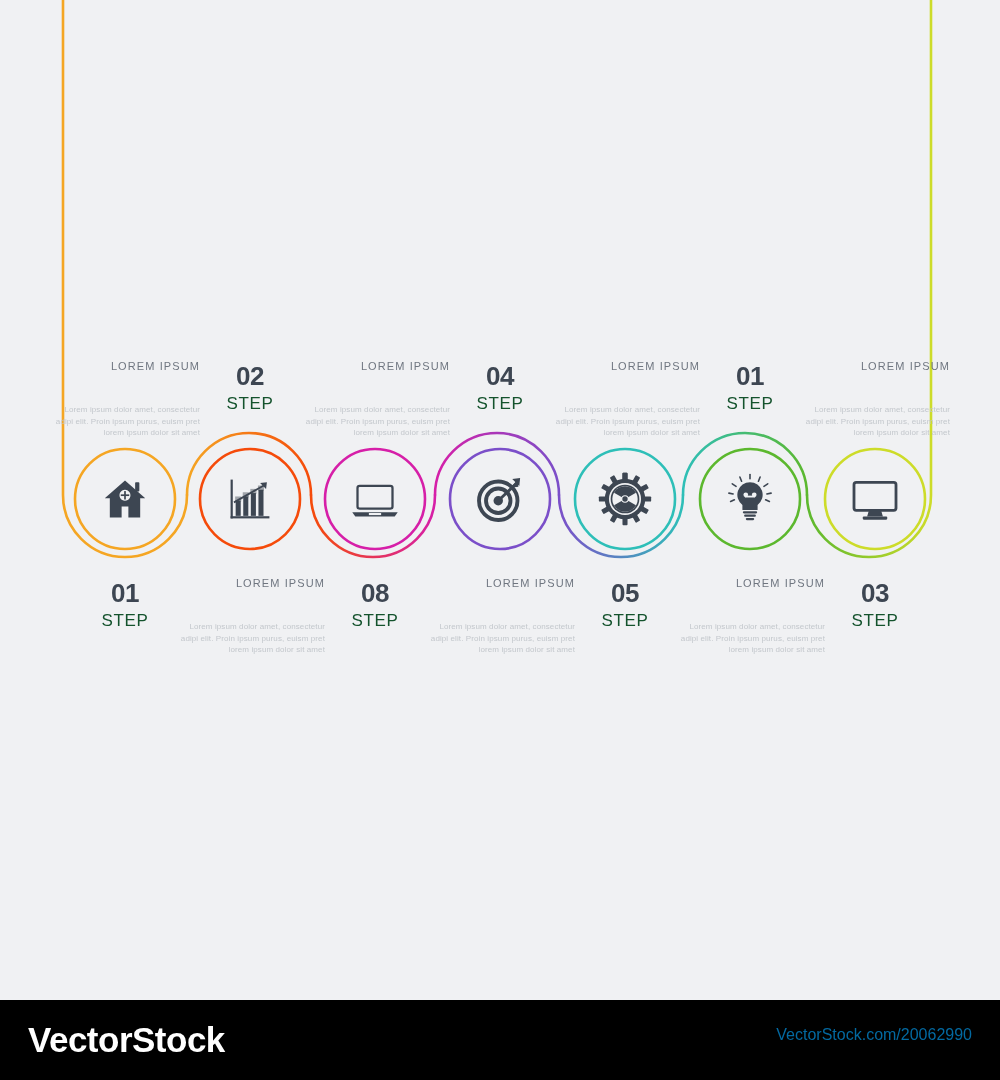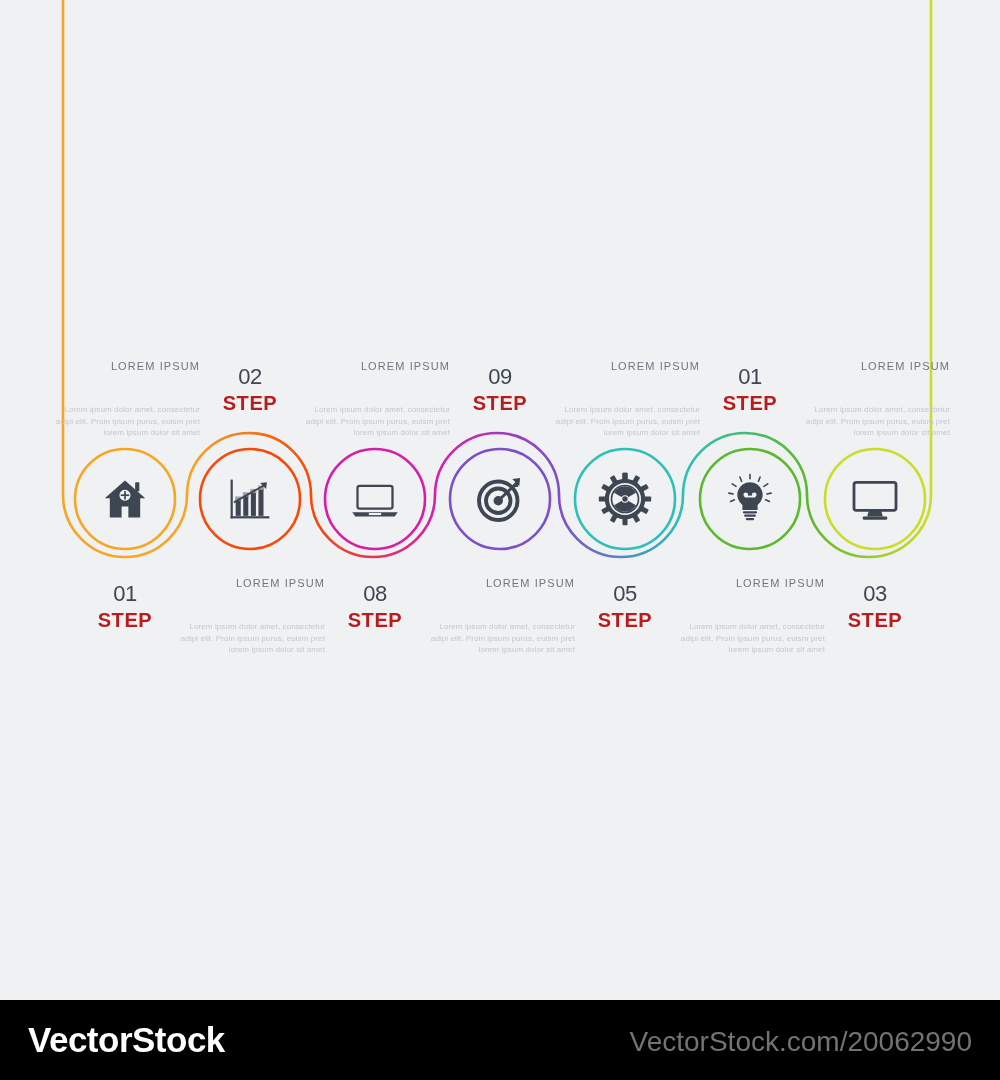--- a/index.html
+++ b/index.html
@@ -47,31 +47,31 @@
     margin-top:32px;
   }
 
   .step-num {
     position:absolute;
     width:120px;
     text-align:center;
   }
   .step-num .num {
     font-family:"Liberation Sans", sans-serif;
-    font-size:22px;
-    font-weight:400;
+    font-size:26px;
+    font-weight:700;
     color:#3d4652;
     line-height:33px;
     letter-spacing:-0.5px;
   }
   .step-num .lbl {
     font-family:"Liberation Sans", sans-serif;
-    font-size:20px;
-    font-weight:700;
-    color:#b91c1c;
+    font-size:17px;
+    font-weight:400;
+    color:#14532d;
     letter-spacing:0.6px;
     line-height:21px;
   }
 
   
   .icon-holder {
     position:absolute;
     width:64px; height:64px;
     display:flex; align-items:center; justify-content:center;
   }
@@ -89,23 +89,23 @@
     left:28px; top:20px;
     color:#fff;
     font-family:"Liberation Sans", sans-serif;
     font-size:35px;
     font-weight:700;
     letter-spacing:-0.5px;
   }
   #wm-url {
     position:absolute;
     right:28px; top:26px;
-    color:#737373;
-    font-family:"Liberation Sans", sans-serif;
-    font-size:28px;
+    color:#0369a1;
+    font-family:"Liberation Sans", sans-serif;
+    font-size:16px;
     font-weight:400;
   }
 </style>
 </head>
 <body>
 
 <div id="stage">
 
   <svg id="svg-layer" viewBox="0 0 1000 1000">
     <defs>
@@ -276,21 +276,21 @@
   <div class="step-text" style="left:800px; top:360px;">
     <div class="lorem-head">LOREM IPSUM</div>
     <div class="lorem-body">Lorem ipsum dolor amet, consectetur adipi elit. Proin ipsum purus, euism pret lorem ipsum dolor sit amet</div>
   </div>
 
   <div class="step-num" style="left:190px; top:360px;">
     <div class="num">02</div>
     <div class="lbl">STEP</div>
   </div>
   <div class="step-num" style="left:440px; top:360px;">
-    <div class="num">09</div>
+    <div class="num">04</div>
     <div class="lbl">STEP</div>
   </div>
   <div class="step-num" style="left:690px; top:360px;">
     <div class="num">01</div>
     <div class="lbl">STEP</div>
   </div>
 
   <div class="step-num" style="left:65px; top:577px;">
     <div class="num">01</div>
     <div class="lbl">STEP</div>

